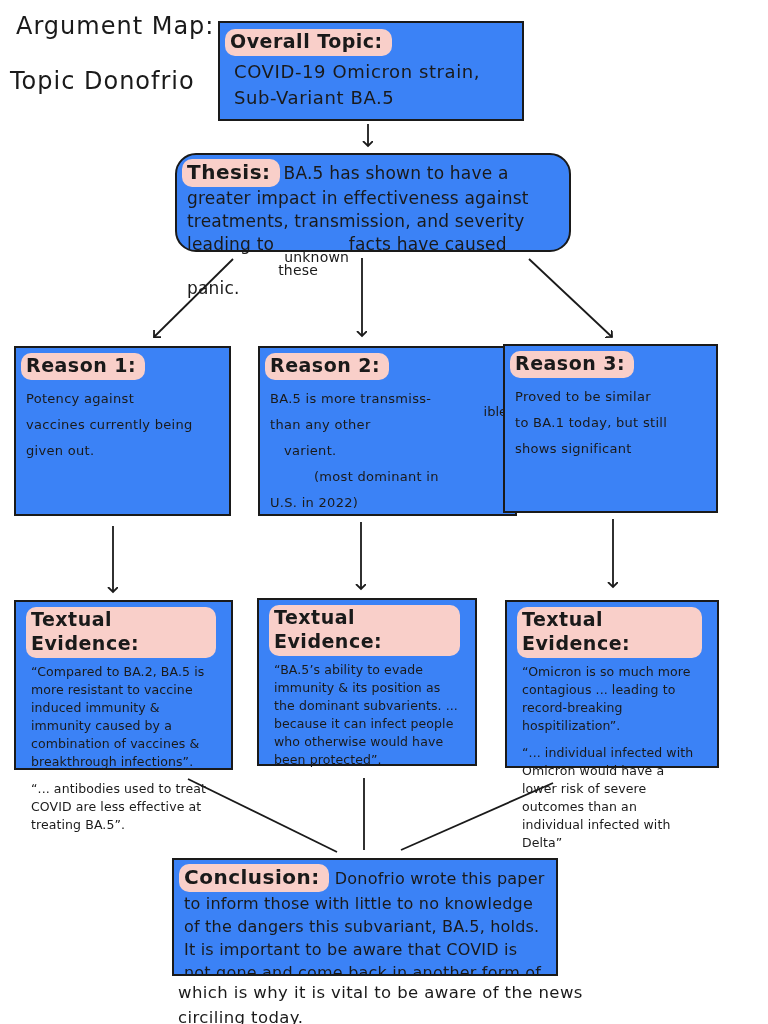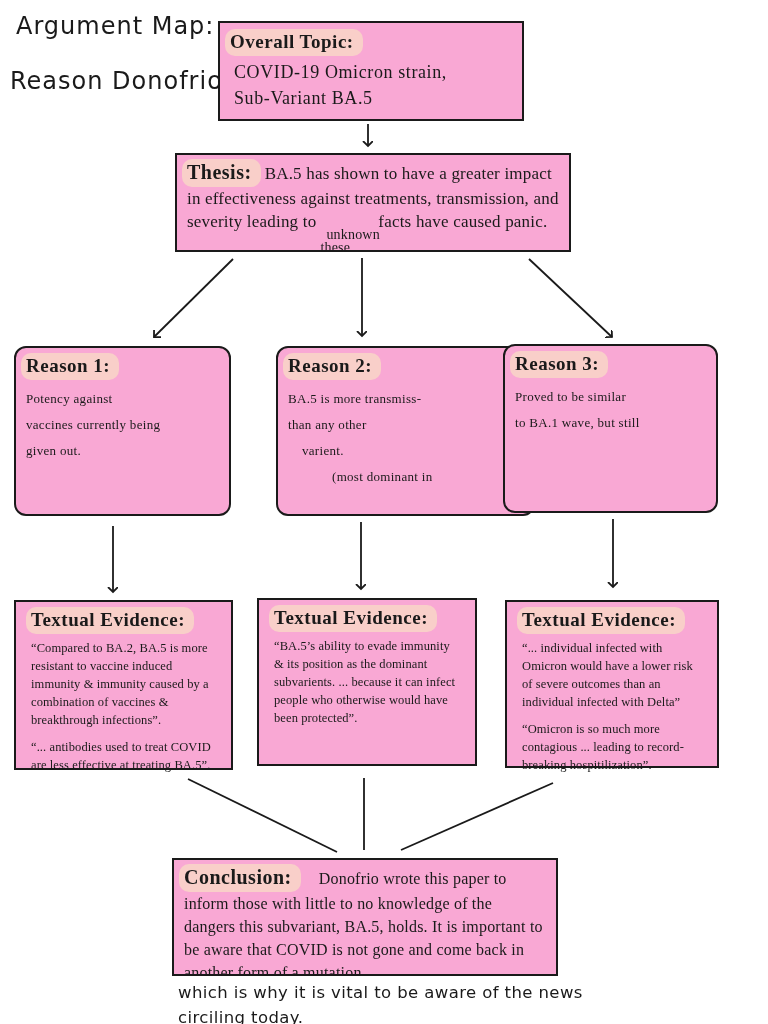--- a/index.html
+++ b/index.html
@@ -4,67 +4,67 @@
 <style>
   :root { --hl:#f9cfc9; --ink:#1a1a1a; }
   * { box-sizing: border-box; }
   html,body { margin:0; padding:0; background:#ffffff; }
   .canvas {
     position:relative; width:768px; height:1024px; background:#ffffff;
     font-family:"DejaVu Sans", sans-serif; color:var(--ink); overflow:hidden;
   }
   .arrows { position:absolute; left:0; top:0; z-index:1; pointer-events:none; }
   .box {
-    position:absolute; background:#f9a8d4; border:2px solid var(--ink);
-    z-index:2; padding:6px 10px;font-family:Liberation Serif, serif;
+    position:absolute; background:#3b82f6; border:2px solid var(--ink);
+    z-index:2; padding:6px 10px;
   }
   .hl {
     display:inline-block; background:var(--hl); border-radius:10px;
     padding:1px 9px 2px 5px; margin-left:-5px; font-weight:bold;
     letter-spacing:0.5px; line-height:1.25;
   }
   
   .page-title { position:absolute; left:16px; top:12px; z-index:2;
     font-size:24px; letter-spacing:1px; line-height:1.2; }
   .page-title .t2 { margin-top:26px; margin-left:-6px; }
   
   .topic-box { left:218px; top:21px; width:306px; height:100px; }
   .topic-box .hl { font-size:19px; }
   .topic-line { font-size:18px; line-height:26px; letter-spacing:0.6px; padding-left:4px; }
   .topic-line:first-of-type { margin-top:3px; }
   
-  .thesis-box { left:175px; top:153px; width:396px; height:99px; padding:4px 10px; }
+  .thesis-box { left:175px; top:153px; width:396px; height:99px; padding:4px 10px;border-radius:21px; }
   .thesis-box p { margin:0; font-size:17px; line-height:23px; letter-spacing:0.2px; }
   .thesis-box .hl { font-size:20px; margin-right:4px; }
   .insert-stack { display:inline-flex; flex-direction:column; vertical-align:-12px;
     font-size:14px; line-height:13px; margin-left:4px; }
   .insert-stack .ins-top { transform:translateX(6px); }
   
   .r-box .hl, .e-box .hl { font-size:19px; }
-  .r-box { padding-top:5px;border-radius:12px; }
+  .r-box { padding-top:5px; }
   .r-line { font-size:13px; line-height:26px; letter-spacing:0.3px; }
   .r-box .body { margin-top:6px; }
   .r1-box { left:14px;  top:346px; width:217px; height:170px; }
-  .r2-box { left:276px; top:346px; width:259px; height:170px; }
+  .r2-box { left:258px; top:346px; width:259px; height:170px; }
   .r3-box { left:503px; top:344px; width:215px; height:169px; }
   .r2-body { position:relative; }
   .ins-ible { position:absolute; right:-2px; top:18px; font-size:13px; }
   .r2-body .r-line:nth-child(4) { padding-left:14px; }
   .r2-body .r-line:nth-child(5) { padding-left:44px; }
   .r3-body .r-line:nth-child(4) { padding-left:36px; }
   .e1-box { left:14px;  top:600px; width:219px; height:170px; }
   .e2-box { left:257px; top:598px; width:220px; height:168px; }
   .e3-box { left:505px; top:600px; width:214px; height:168px; }
   .e-box { padding:5px 15px; }
   .quote { font-size:12.5px; line-height:18px; margin:5px 0 0 0; letter-spacing:0.1px; }
   .quote + .quote { margin-top:9px; }
   
   .conclusion-box { left:172px; top:858px; width:386px; height:118px; padding:4px 10px; overflow:hidden; }
   .conclusion-box p { margin:0; font-size:16px; line-height:23px; letter-spacing:0.2px; }
-  .conclusion-box .hl { font-size:20px; margin-right:18px; }
+  .conclusion-box .hl { font-size:20px; margin-right:6px; }
   .conclusion-overflow { position:absolute; left:178px; top:980px; width:440px; z-index:2;
     font-size:16.5px; line-height:25px; letter-spacing:0.4px; }
 </style>
 </head>
 <body>
 
 <div class="canvas">
 
   <svg class="arrows" width="768" height="1024" viewBox="0 0 768 1024">
     <defs>
@@ -81,21 +81,21 @@
       <line x1="361" y1="522" x2="361" y2="589" marker-end="url(#ah)"></line>
       <line x1="613" y1="519" x2="613" y2="587" marker-end="url(#ah)"></line>
       <line x1="188" y1="779" x2="337" y2="852"></line>
       <line x1="364" y1="778" x2="364" y2="850"></line>
       <line x1="553" y1="783" x2="401" y2="850"></line>
     </g>
   </svg>
 
   <div class="page-title">
     <div class="t1">Argument Map:</div>
-    <div class="t2">Reason Donofrio</div>
+    <div class="t2">Topic Donofrio</div>
   </div>
 
   <div class="box topic-box">
     <span class="hl">Overall Topic:</span>
     <div class="topic-line">COVID-19 Omicron strain,</div>
     <div class="topic-line">Sub-Variant BA.5</div>
   </div>
 
   <div class="box thesis-box">
     <p><span class="hl">Thesis:</span><span>BA.5 has shown to have a greater impact in effectiveness against treatments, transmission, and severity leading to</span><span class="insert-stack">
@@ -114,46 +114,48 @@
   </div>
 
   <div class="box r-box r2-box">
     <span class="hl">Reason 2:</span>
     <div class="body r2-body">
       <span class="ins-ible">ible</span>
       <div class="r-line">BA.5 is more transmiss-</div>
       <div class="r-line">than any other</div>
       <div class="r-line">varient.</div>
       <div class="r-line">(most dominant in</div>
+      <div class="r-line">U.S. in 2022)</div>
     </div>
   </div>
 
   <div class="box r-box r3-box">
     <span class="hl">Reason 3:</span>
     <div class="body r3-body">
       <div class="r-line">Proved to be similar</div>
-      <div class="r-line">to BA.1 wave, but still</div>
+      <div class="r-line">to BA.1 today, but still</div>
+      <div class="r-line">shows significant</div>
     </div>
   </div>
 
   <div class="box e-box e1-box">
     <span class="hl">Textual Evidence:</span>
     <p class="quote">“Compared to BA.2, BA.5 is more resistant to vaccine induced immunity &amp; immunity caused by a combination of vaccines &amp; breakthrough infections”.</p>
     <p class="quote">“... antibodies used to treat COVID are less effective at treating BA.5”.</p>
   </div>
 
   <div class="box e-box e2-box">
     <span class="hl">Textual Evidence:</span>
     <p class="quote">“BA.5’s ability to evade immunity &amp; its position as the dominant subvarients. ... because it can infect people who otherwise would have been protected”.</p>
   </div>
 
   <div class="box e-box e3-box">
     <span class="hl">Textual Evidence:</span>
+    <p class="quote">“Omicron is so much more contagious ... leading to record-breaking hospitilization”.</p>
     <p class="quote">“... individual infected with Omicron would have a lower risk of severe outcomes than an individual infected with Delta”</p>
-    <p class="quote">“Omicron is so much more contagious ... leading to record-breaking hospitilization”.</p>
   </div>
 
   <div class="box conclusion-box">
     <p><span class="hl">Conclusion:</span><span>Donofrio wrote this paper to inform those with little to no knowledge of the dangers this subvariant, BA.5, holds. It is important to be aware that COVID is not gone and come back in another form of a mutation</span></p>
   </div>
   <div class="conclusion-overflow">which is why it is vital to be aware of the news circiling today.</div>
 
 </div>
 
 </body></html>

